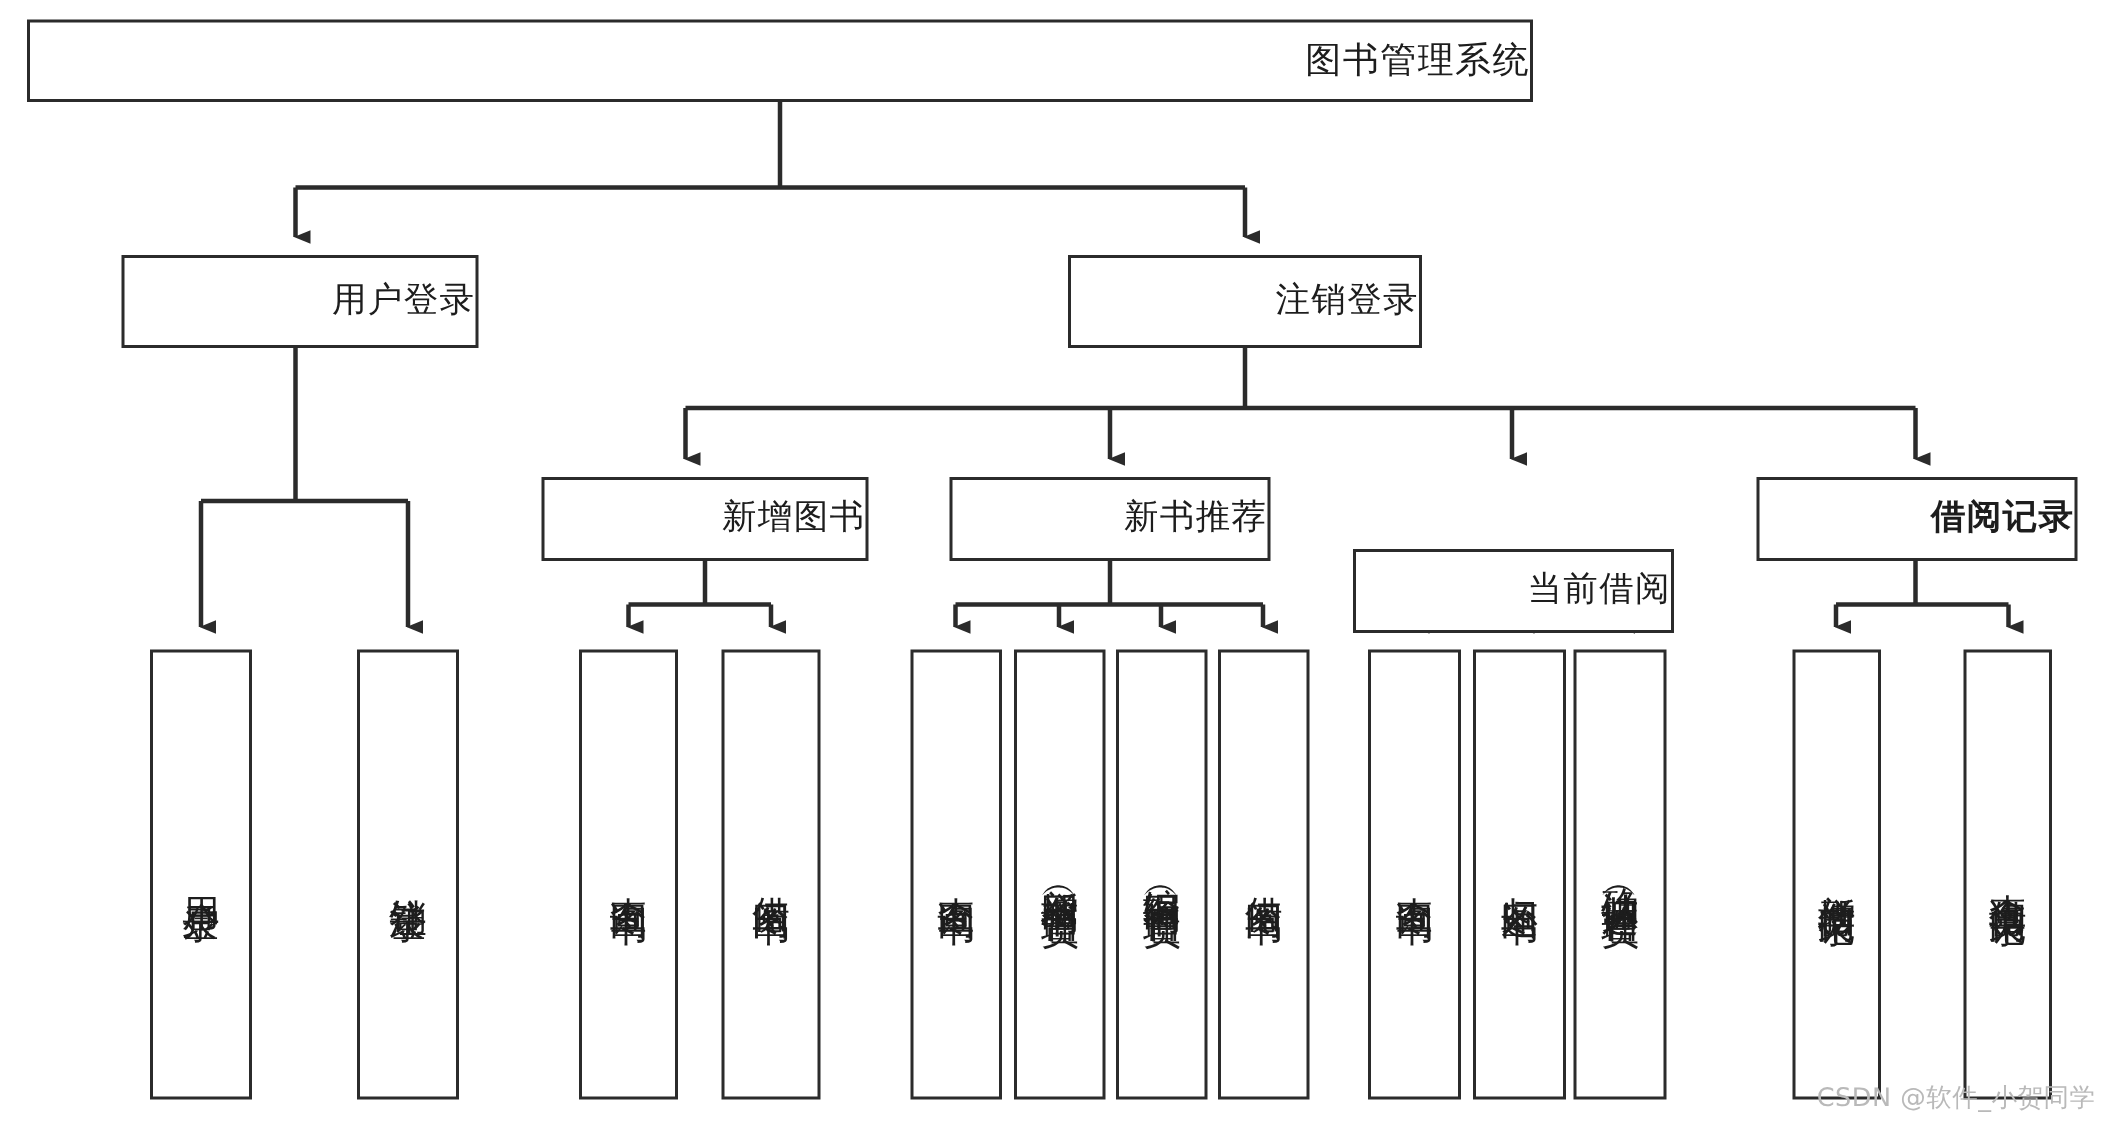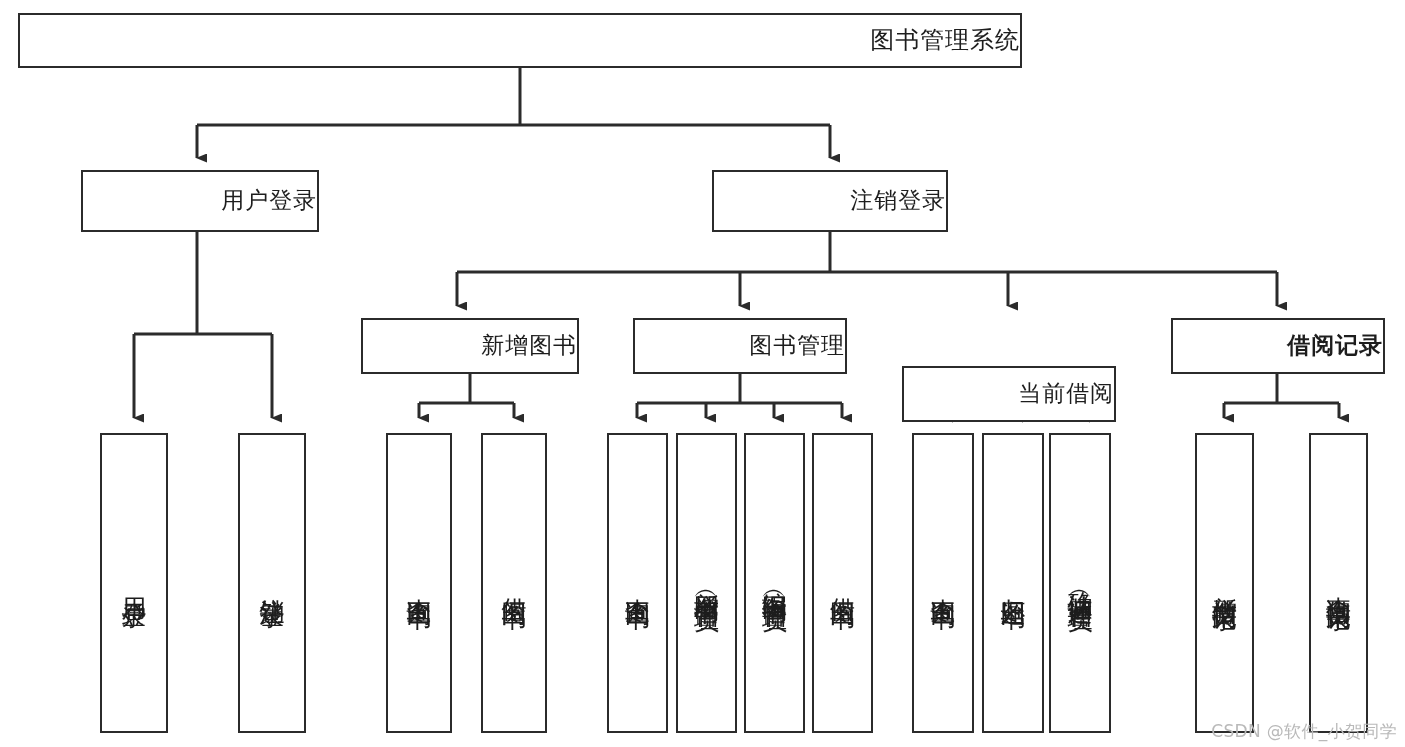--- a/index.html
+++ b/index.html
@@ -138,21 +138,21 @@
     <span class="node-label">用户登录</span>
   </div>
   <div class="node horizontal" style="left:712px; top:170px; width:236px; height:62px;">
     <span class="node-label">注销登录</span>
   </div>
 
   <div class="node horizontal" style="left:361px; top:318px; width:218px; height:56px;">
     <span class="node-label">新增图书</span>
   </div>
   <div class="node horizontal" style="left:633px; top:318px; width:214px; height:56px;">
-    <span class="node-label">图书管理</span>
+    <span class="node-label">新书推荐</span>
   </div>
   <div class="node horizontal" style="left:902px; top:318px; width:214px; height:56px;margin-top:48px;">
     <span class="node-label">当前借阅</span>
   </div>
   <div class="node horizontal" style="left:1171px; top:318px; width:214px; height:56px;font-weight:bold;">
     <span class="node-label">借阅记录</span>
   </div>
 
   <div class="node vertical" style="left:100px; top:433px; width:68px; height:300px;">
     <span class="node-label">用户登录</span>

